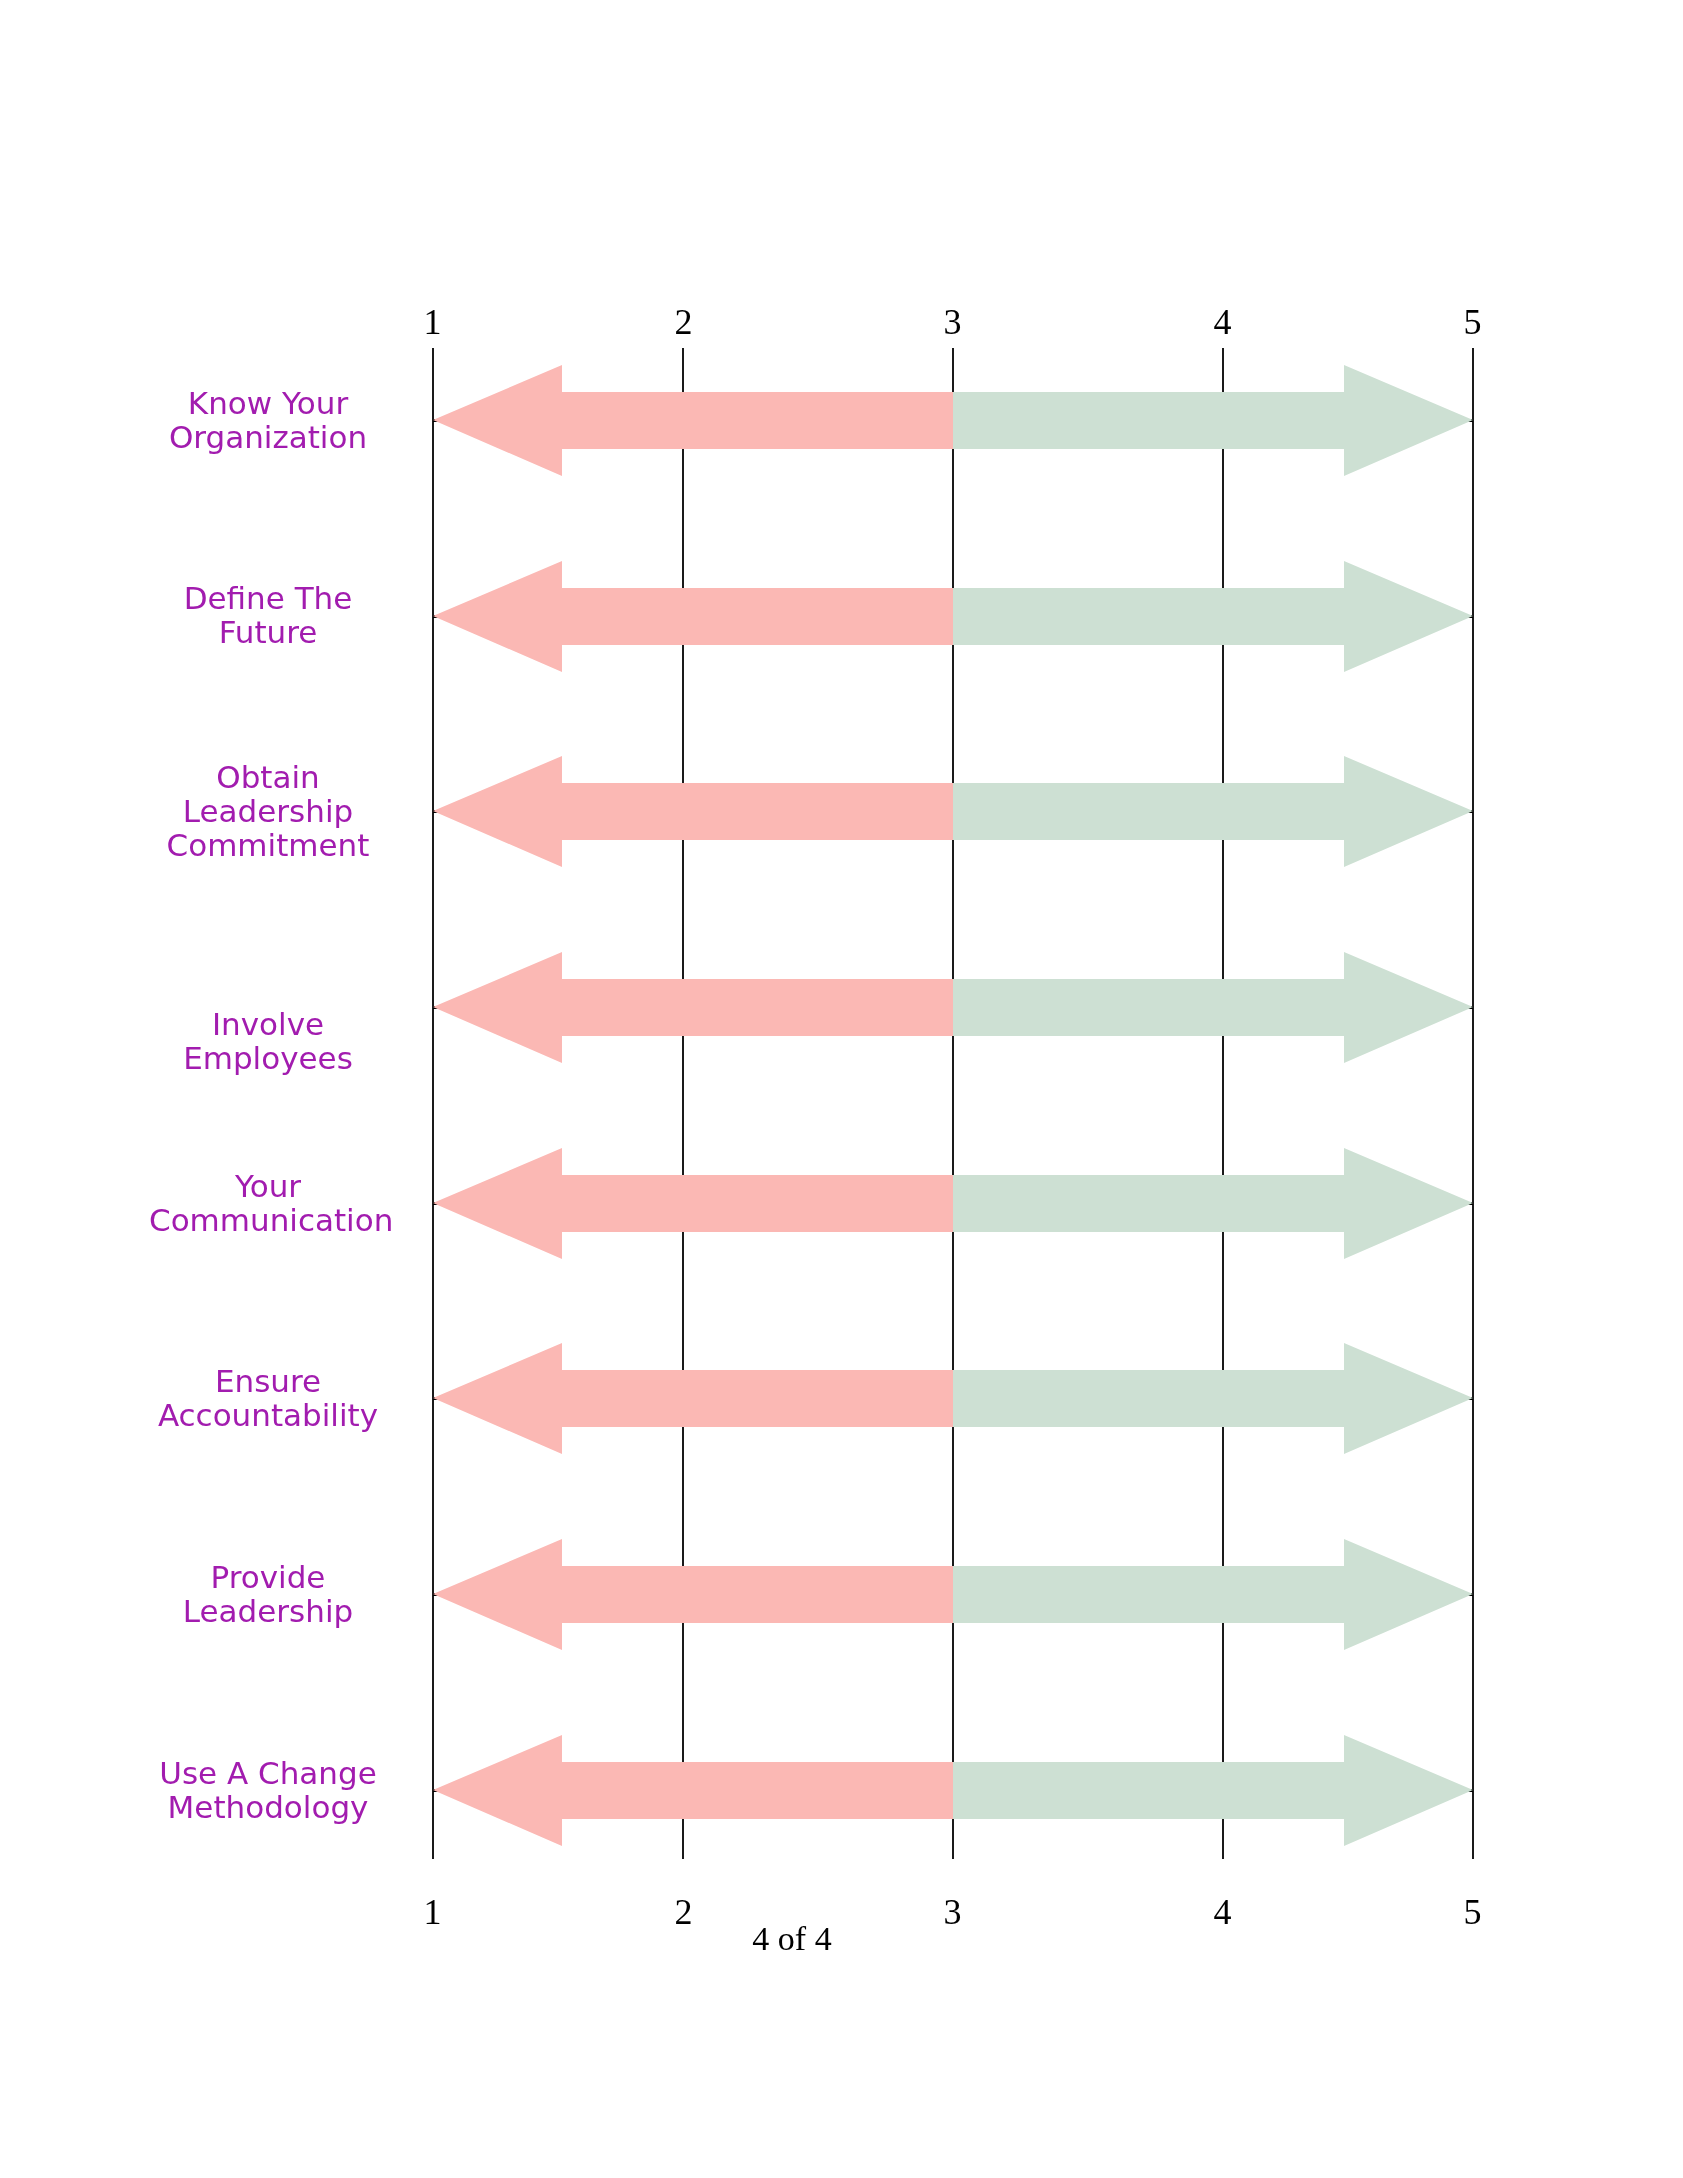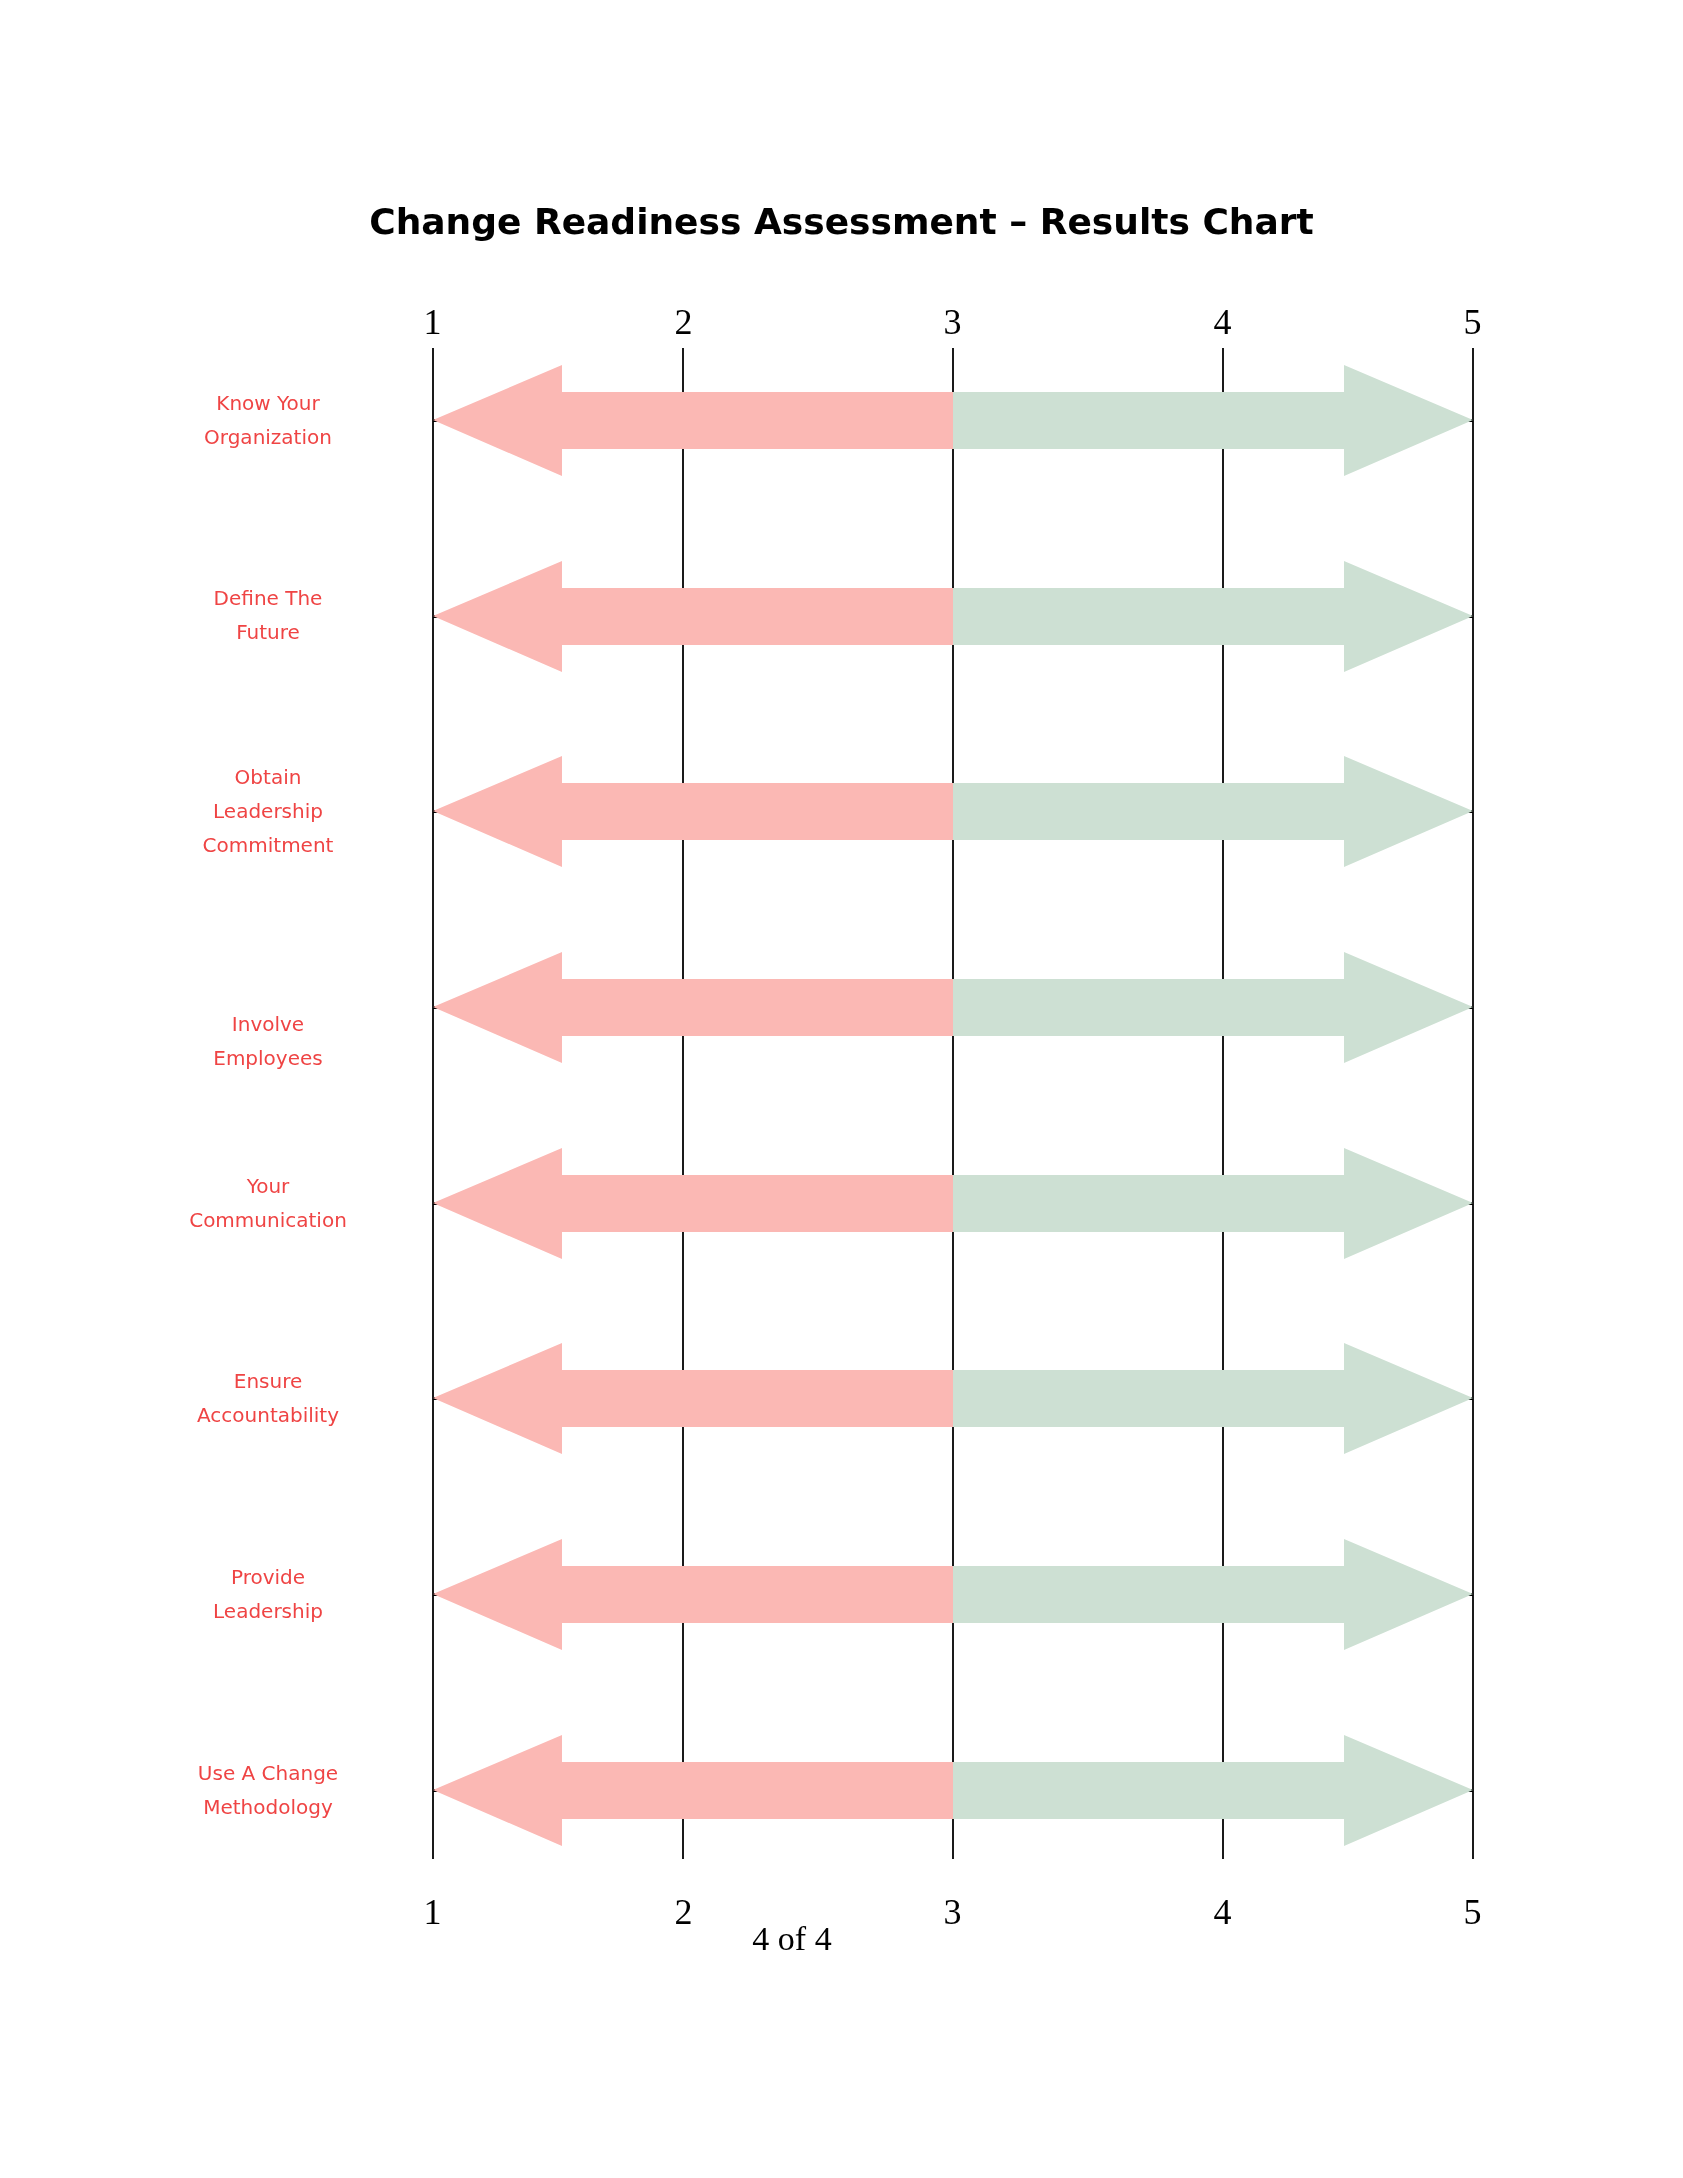--- a/index.html
+++ b/index.html
@@ -22,39 +22,38 @@
   .tick.bottom{top:1544px;}
   .row{position:absolute;left:0;width:100%;}
   .row-line{position:absolute;left:0;width:1040px;height:3px;background:#000;}
   .arrow{position:absolute;height:111px;width:520px;}
   .arrow-left{left:0;background:var(--left-arrow,#FBB8B4);
     clip-path:polygon(0 55px,129px 0,129px 27px,520px 27px,520px 84px,129px 84px,129px 111px);}
   .arrow-right{left:520px;background:var(--right-arrow,#CDE0D3);
     clip-path:polygon(0 27px,391px 27px,391px 0,520px 55px,391px 111px,391px 84px,0 84px);}
   .row-label{
     position:absolute;left:-284px;width:238px;text-align:center;
-    font-size:20px;line-height:34px;white-space:pre-line;color:#ef4444;
+    font-size:31px;line-height:34px;white-space:pre-line;color:#a21caf;
   }
   .logo{position:absolute;left:199px;top:1976px;}
   .logo-row{display:flex;align-items:flex-end;
     color:var(--logo-gray,#8A8A8A);font-size:45px;letter-spacing:1px;line-height:44px;}
   .logo-i{position:relative;width:16px;height:37px;margin:0 5px 3px 5px;}
   .logo-i .stem{position:absolute;left:0;bottom:0;width:16px;height:37px;background:var(--logo-red,#B04A3C);}
   .logo-i .dot{position:absolute;left:-3px;top:-28px;width:22px;height:22px;border-radius:50%;background:var(--logo-red,#B04A3C);}
   .logo-tagline{margin-top:8px;color:var(--logo-light-gray,#B5B3AF);font-size:26px;letter-spacing:9px;}
   .footer{
     position:absolute;left:693px;top:1920px;width:198px;text-align:center;
     font-family:"Liberation Serif","DejaVu Serif",serif;font-size:34px;color:#000;
   }
 </style>
 </head>
 <body>
 
 <div class="page" style="--left-arrow: #FBB8B4; --right-arrow: #CDE0D3; --logo-red: #B04A3C; --logo-gray: #8A8A8A; --logo-light-gray: #B5B3AF;">
-  <h1 class="title">Change Readiness Assessment – Results Chart</h1>
 
   <div class="plot">
     <div id="grid-holder">
         <div class="gridline" style="left: -1px;"></div>
         <div class="gridline" style="left: 249px;"></div>
         <div class="gridline" style="left: 519px;"></div>
         <div class="gridline" style="left: 789px;"></div>
         <div class="gridline" style="left: 1039px;"></div>
       </div>
     <div id="ticks-top">

